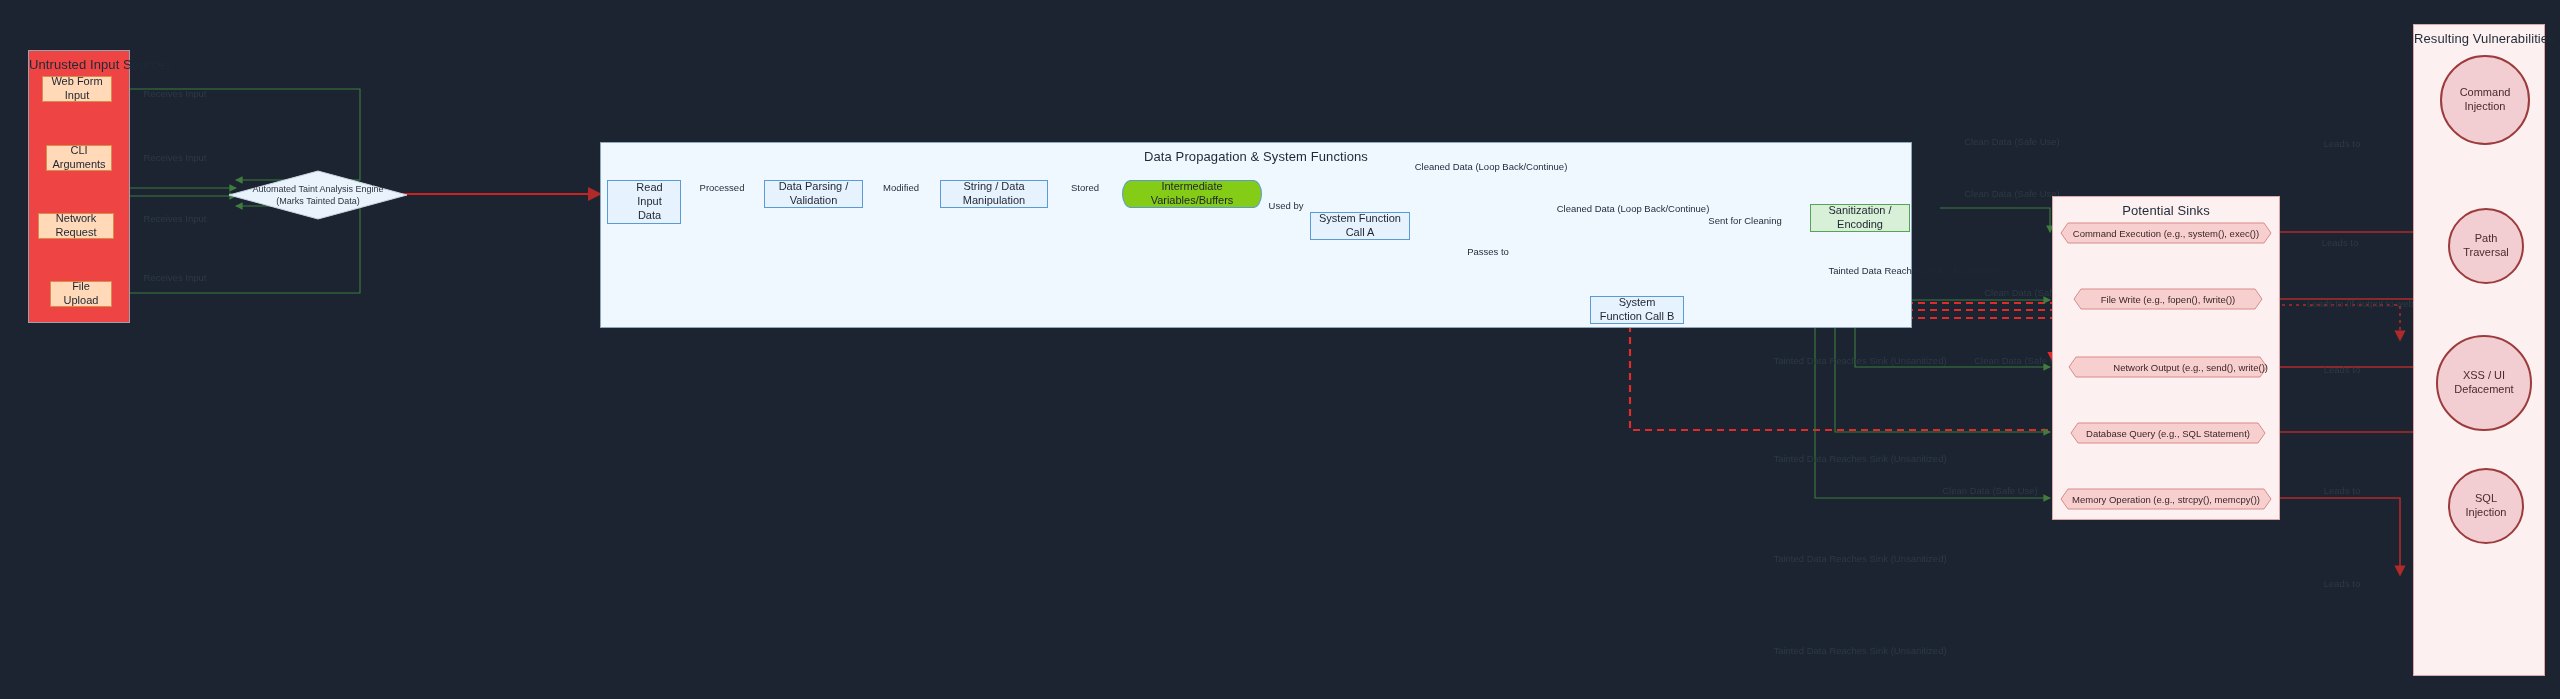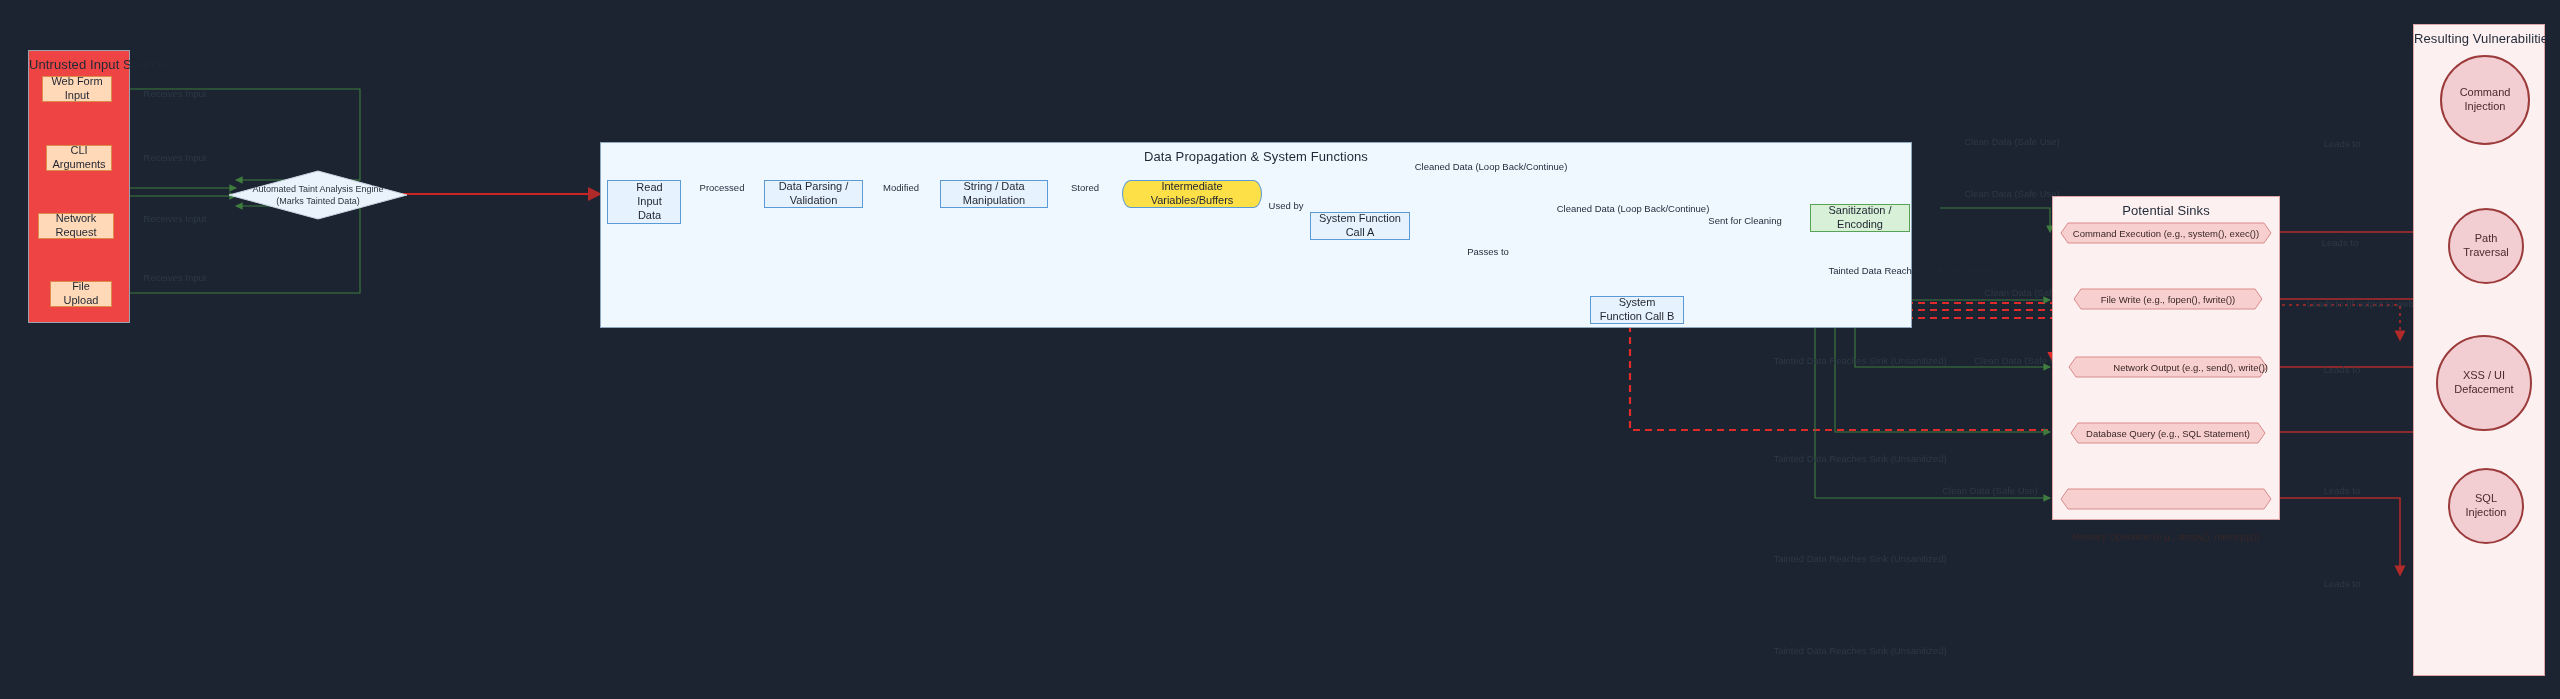--- a/index.html
+++ b/index.html
@@ -14,21 +14,21 @@
   .cl-inputs{background:#ef4444;border:1px solid #9aa3ad;}
   .cl-flow{background:#eff7ff;border:1px solid #8fa8bd;}
   .cl-sinks{background:#fdf0f0;border:1px solid #e0a6a6;}
   .cl-vulns{background:#fdf0f0;border:1px solid #e0a6a6;}
 
   .node{position:absolute;box-sizing:border-box;display:flex;align-items:center;
         justify-content:center;text-align:center;font-size:11px;line-height:1.25;
         color:#1f2430;padding:2px 6px;}
   .n-src{background:#ffd9b8;border:1px solid #d98c4a;}
   .n-proc{background:#e6f2fd;border:1px solid #5b9bd5;}
-  .n-db{background:#fde047;border:1px solid #5b9bd5;border-radius:14px/22px;}
+  .n-db{background:#84cc16;border:1px solid #5b9bd5;border-radius:14px/22px;}
   .n-clean{background:#d7f0d7;border:1px solid #56a356;}
   .n-vuln{background:#f2cdd2;border:2px double #9c3b3b;border-radius:50%;
           color:#4a2a2a;font-size:11px;}
 
   .elabel{position:absolute;font-size:9.5px;color:#2b3440;white-space:nowrap;
           transform:translate(-50%,-50%);}
   .elabel.dark{color:#2e3947;}
   .elabel.light{color:#1f2937;}
 
   svg.wires{position:absolute;left:0;top:0;width:2560px;height:699px;
@@ -230,22 +230,22 @@
     <div style="position:absolute;inset:0;display:flex;align-items:center;justify-content:center;
                 font-size:9.5px;color:#3a2626;">
       <span>Database Query (e.g., SQL Statement)</span>
     </div>
   </div>
 
   <div style="position:absolute;left:2060px;top:488px;width:212px;height:22px;">
     <svg width="212" height="22" viewBox="0 0 212 22" style="position:absolute;left:0;top:0;">
       <polygon points="8,1 204,1 211,11 204,21 8,21 1,11" fill="#f8cfcf" stroke="#d98b8b" stroke-width="1"></polygon>
     </svg>
-    <div style="position:absolute;inset:0;display:flex;justify-content:center;
-                font-size:9.5px;color:#3a2626;margin-top:43px;">
+    <div style="position:absolute;inset:0;display:flex;align-items:center;justify-content:center;
+                font-size:9.5px;color:#3a2626;">
       <span>Memory Operation (e.g., strcpy(), memcpy())</span>
     </div>
   </div>
 
   <div class="elabel dark" style="left:2342px;top:143px;">Leads to</div>
   <div class="elabel dark" style="left:2340px;top:242px;">Leads to</div>
   <div class="elabel dark" style="left:2362px;top:303px;">Leads to (if output to web)</div>
   <div class="elabel dark" style="left:2342px;top:369px;">Leads to</div>
   <div class="elabel dark" style="left:2342px;top:490px;">Leads to</div>
   <div class="elabel dark" style="left:2342px;top:583px;">Leads to</div>

